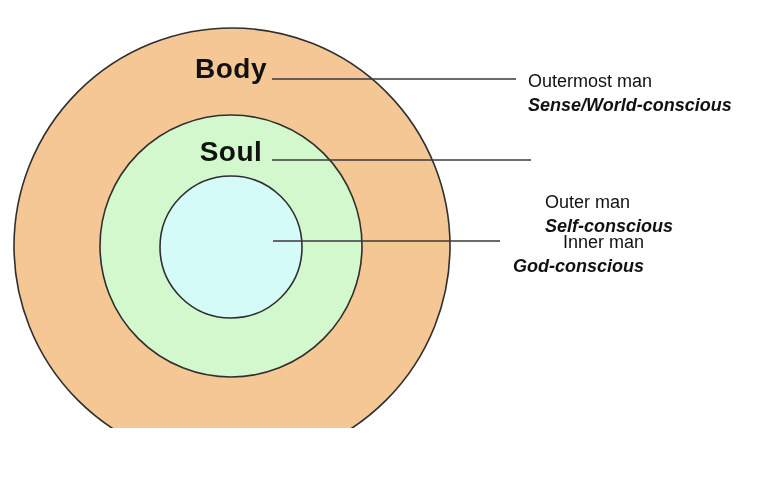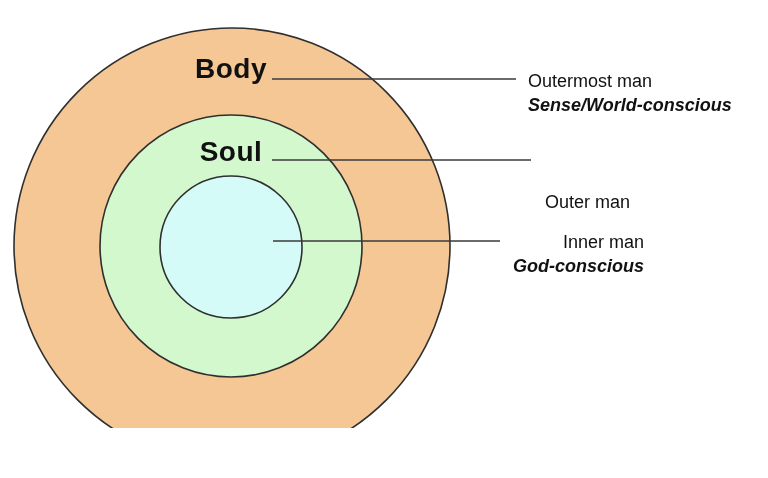--- a/index.html
+++ b/index.html
@@ -74,20 +74,21 @@
   <div class="ring-label soul">Soul</div>
 
 
   <div class="annotation ann1">
     <div class="ann-title">Outermost man</div>
     <div class="ann-subtitle">Sense/World-conscious</div>
   </div>
 
   <div class="annotation ann2">
     <div class="ann-title">Outer man</div>
+    <div class="ann-subtitle">Self-conscious</div>
   </div>
 
   <div class="annotation ann3">
     <div class="ann-title">Inner man</div>
     <div class="ann-subtitle">God-conscious</div>
   </div>
 
 </div>
 
 </body></html>

